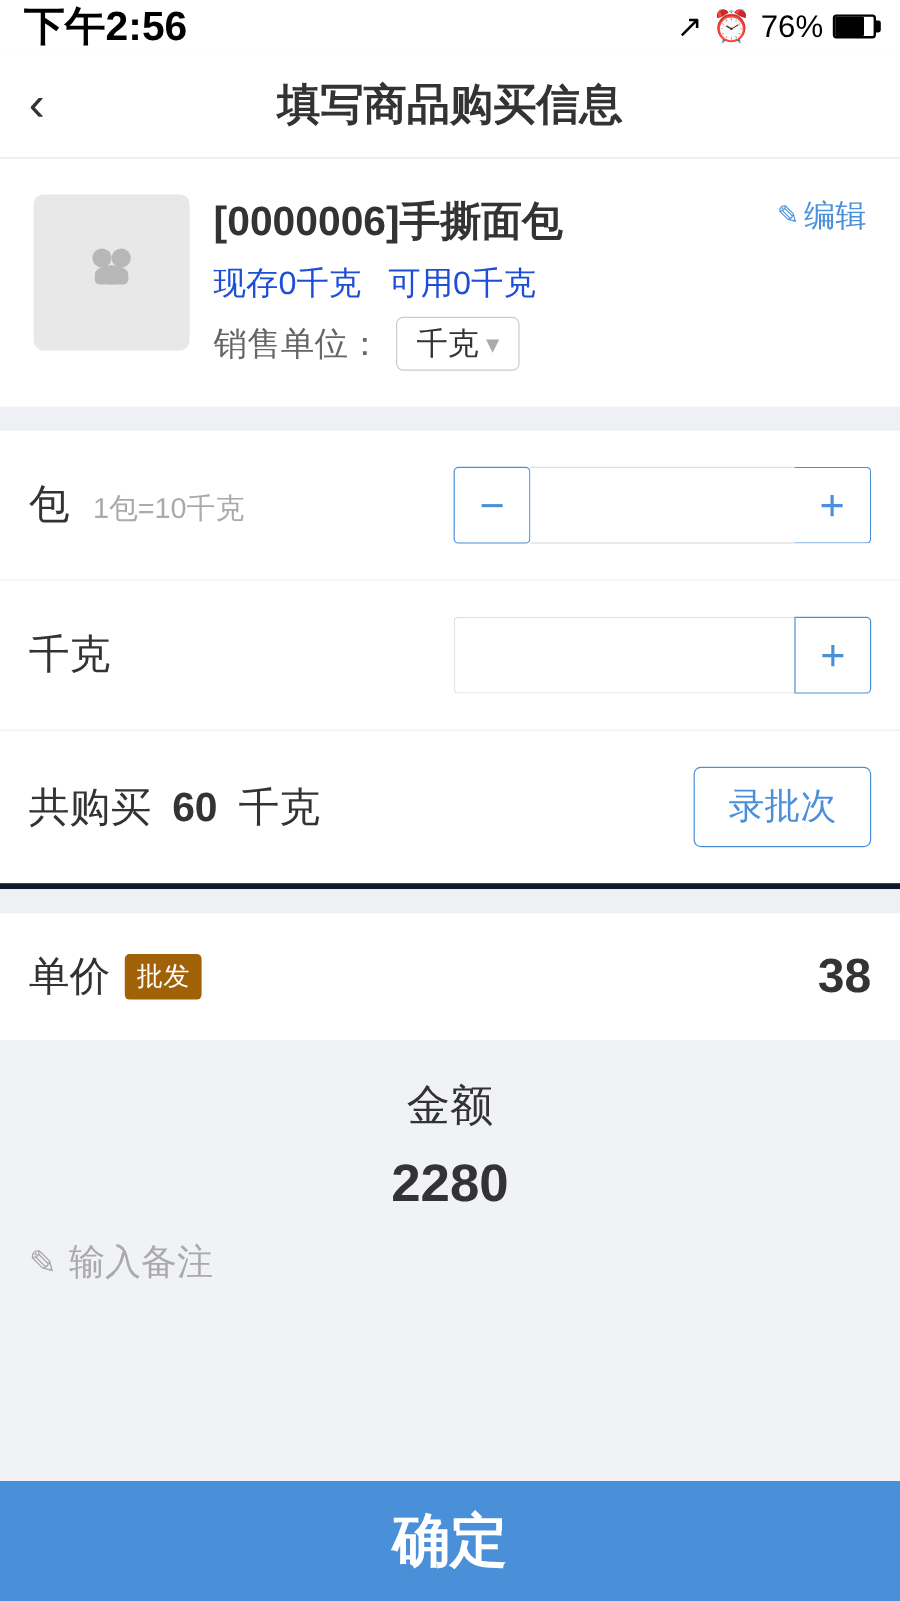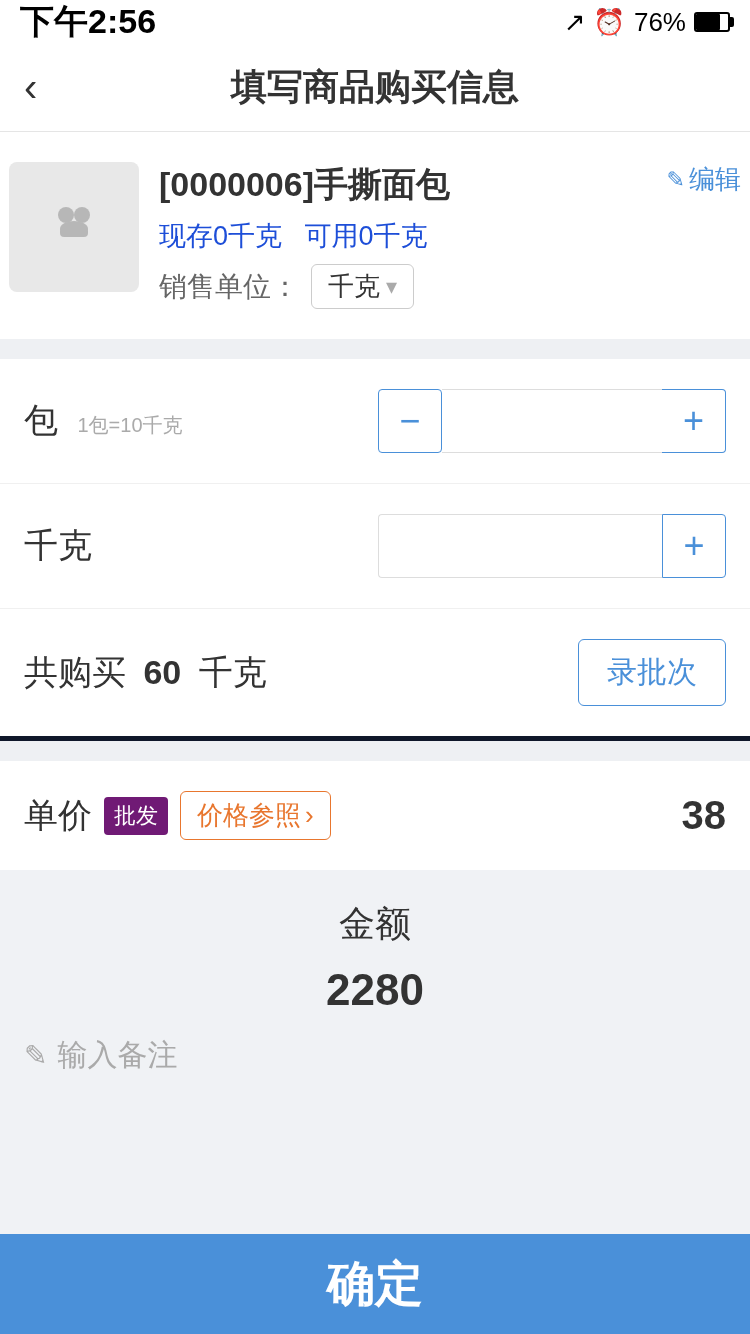--- a/index.html
+++ b/index.html
@@ -47,21 +47,21 @@
     }
     .nav-title {
       font-size: 36px;
       font-weight: 600;
       color: #333;
     }
 
     
     .product-card {
       background: #fff;
-      padding: 30px 9px;
+      padding: 30px 28px;
       display: flex;
       align-items: flex-start;
       gap: 20px;
       margin-top: 0;
     }
     .product-image {
       width: 130px;
       height: 130px;
       background: #e8e8e8;
       border-radius: 8px;
@@ -137,21 +137,21 @@
       align-items: center;
       padding: 30px 24px;
       border-bottom: 1px solid #f0f0f0;
     }
     .input-label {
       flex: 1;
       font-size: 34px;
       color: #333;
     }
     .input-label .sub-hint {
-      font-size: 20px;
+      font-size: 24px;
       color: #aaa;
       margin-left: 10px;
     }
     .qty-control {
       display: flex;
       align-items: center;
       gap: 0;
     }
     .qty-btn {
       width: 64px;
@@ -223,21 +223,21 @@
     .price-label-row {
       display: flex;
       align-items: center;
       gap: 12px;
     }
     .price-label {
       font-size: 34px;
       color: #333;
     }
     .price-tag-badge {
-      background: #701a75;
+      background: #a16207;
       color: #fff;
       font-size: 22px;
       padding: 4px 10px;
       border-radius: 4px;
       font-family: Liberation Mono, monospace;
     }
     .price-ref-btn {
       border: 1.5px solid #e8762e;
       color: #e8762e;
       font-size: 26px;
@@ -404,24 +404,20 @@
   </div>
   <button class="batch-btn">录批次</button>
 </div>
 
 <div class="section-divider"></div>
 
 <div class="price-section">
   <div class="price-label-row">
     <span class="price-label">单价</span>
     <span class="price-tag-badge">批发</span>
-    <button class="price-ref-btn">
-      <span>价格参照</span>
-      <span>›</span>
-    </button>
   </div>
   <div class="price-value">38</div>
 </div>
 
 <div class="amount-section">
   <div class="amount-row">
     <span class="amount-label">金额</span>
     <span class="amount-value">2280</span>
   </div>
   <div class="remark-row">

